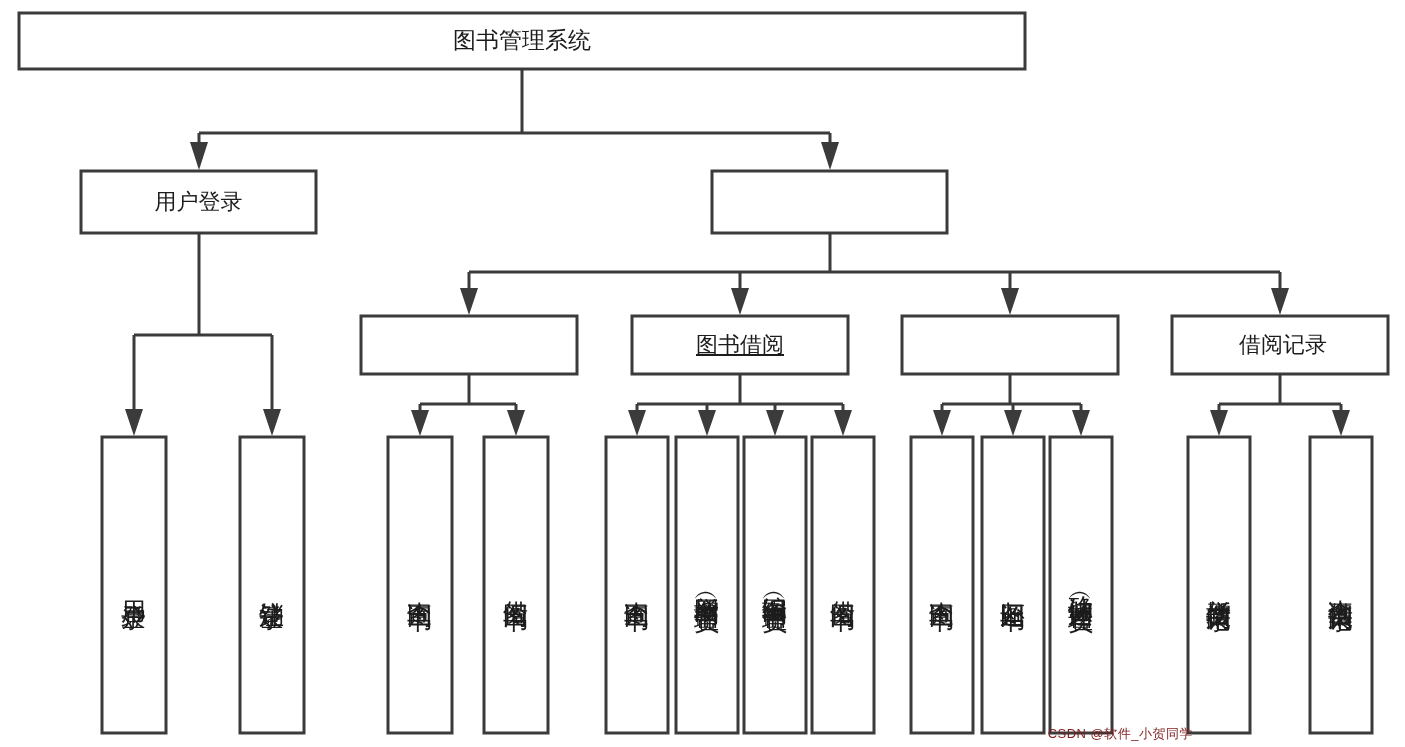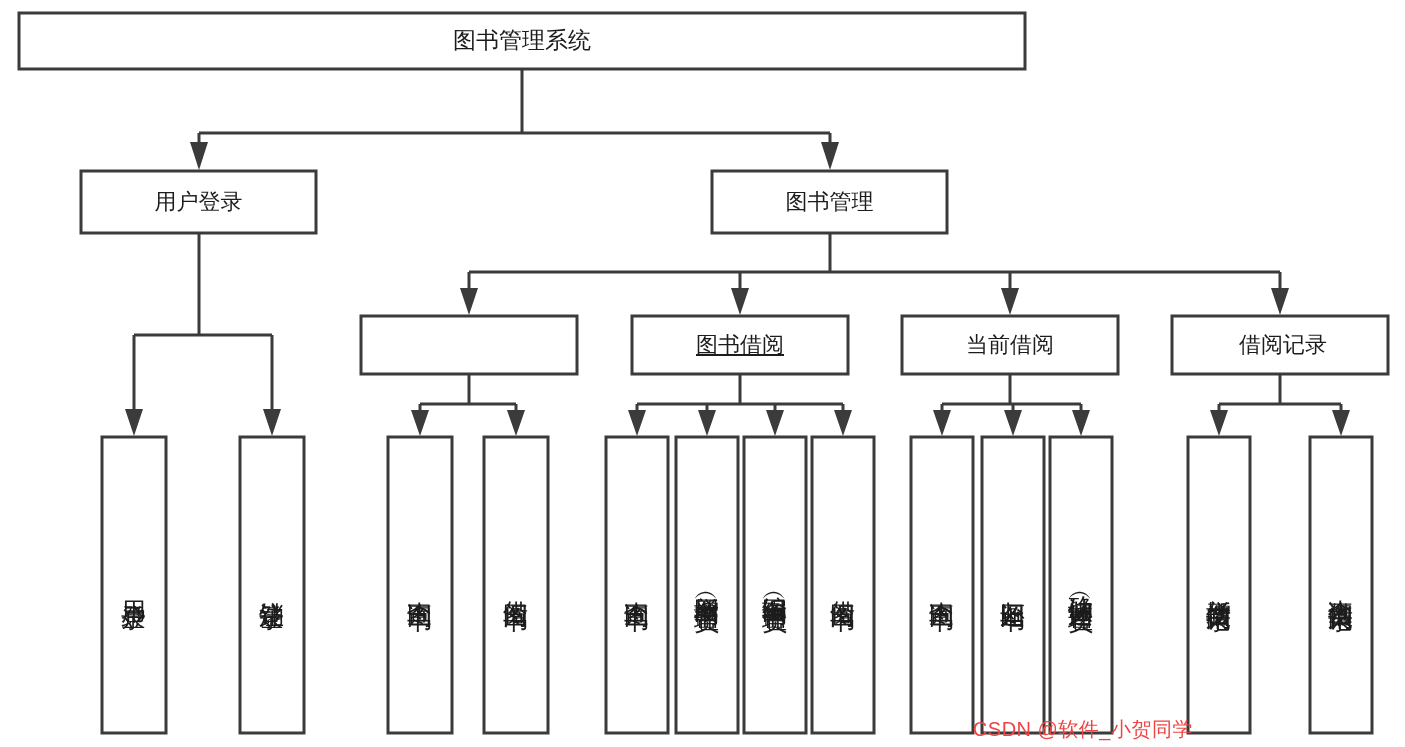--- a/index.html
+++ b/index.html
@@ -63,22 +63,22 @@
     letter-spacing: 2px;
     padding: 4px 0;
   }
   .node-label.root {
     font-size: 23px;
   }
   .watermark {
     position: absolute;
     right: 8px;
     bottom: 4px;
-    font-size: 20px;
-    color: #ef4444;
+    font-size: 13px;
+    color: #7f1d1d;
     font-family: "Liberation Sans", sans-serif;
     letter-spacing: 0.5px;
     white-space: nowrap;
   }
 </style>
 </head>
 <body>
 
 <div id="diagram-root">
 
@@ -182,24 +182,22 @@
       <path class="connector" d="M 1219 404 L 1219 410"></path>
       <path class="connector" d="M 1341 404 L 1341 410"></path>
       <polygon class="arrowhead" points="1210,410 1228,410 1219,436"></polygon>
       <polygon class="arrowhead" points="1332,410 1350,410 1341,436"></polygon>
     </g>
   </svg>
 
   <div class="node-label horizontal root" style="left:19px; top:13px; width:1006px; height:56px;">图书管理系统</div>
 
   <div class="node-label horizontal" style="left:81px; top:171px; width:235px; height:62px;">用户登录</div>
-  <div class="node-label horizontal" style="left:712px; top:171px; width:235px; height:62px;">图书管理</div>
 
   <div class="node-label horizontal" style="left:632px; top:316px; width:216px; height:58px;text-decoration:underline;">图书借阅</div>
-  <div class="node-label horizontal" style="left:902px; top:316px; width:216px; height:58px;">当前借阅</div>
   <div class="node-label horizontal" style="left:1172px; top:316px; width:216px; height:58px;padding-left:6px;">借阅记录</div>
 
   <div class="node-label vertical" style="left:102px; top:437px; width:64px; height:296px;">用户登录</div>
   <div class="node-label vertical" style="left:240px; top:437px; width:64px; height:296px;">注销登录</div>
 
   <div class="node-label vertical" style="left:388px; top:437px; width:64px; height:296px;">查询图书</div>
   <div class="node-label vertical" style="left:484px; top:437px; width:64px; height:296px;">借阅图书</div>
 
   <div class="node-label vertical" style="left:606px; top:437px; width:62px; height:296px;">查询图书</div>
   <div class="node-label vertical" style="left:676px; top:437px; width:62px; height:296px;">新增图书（管理员）</div>

